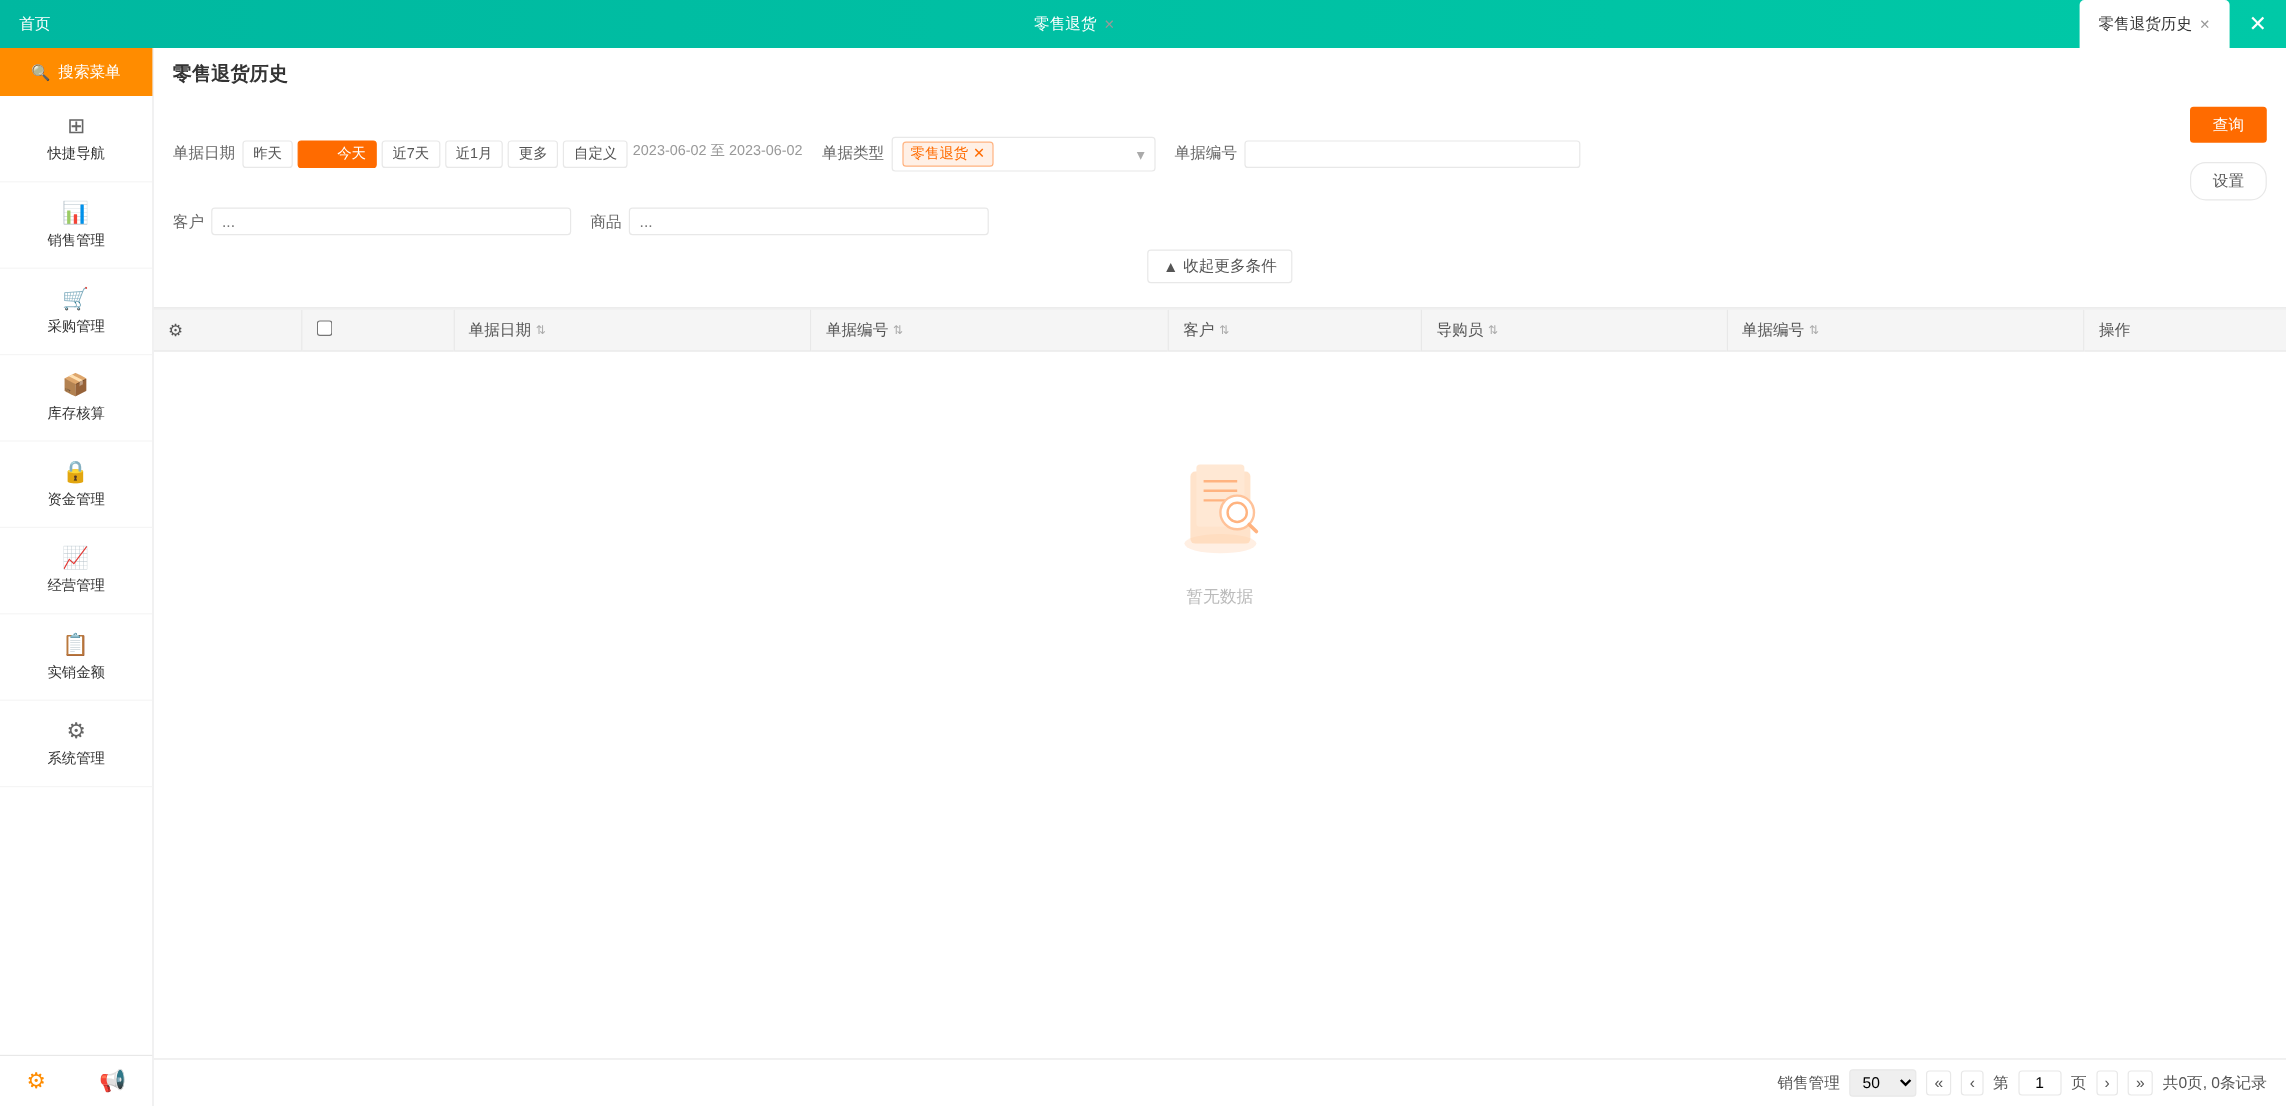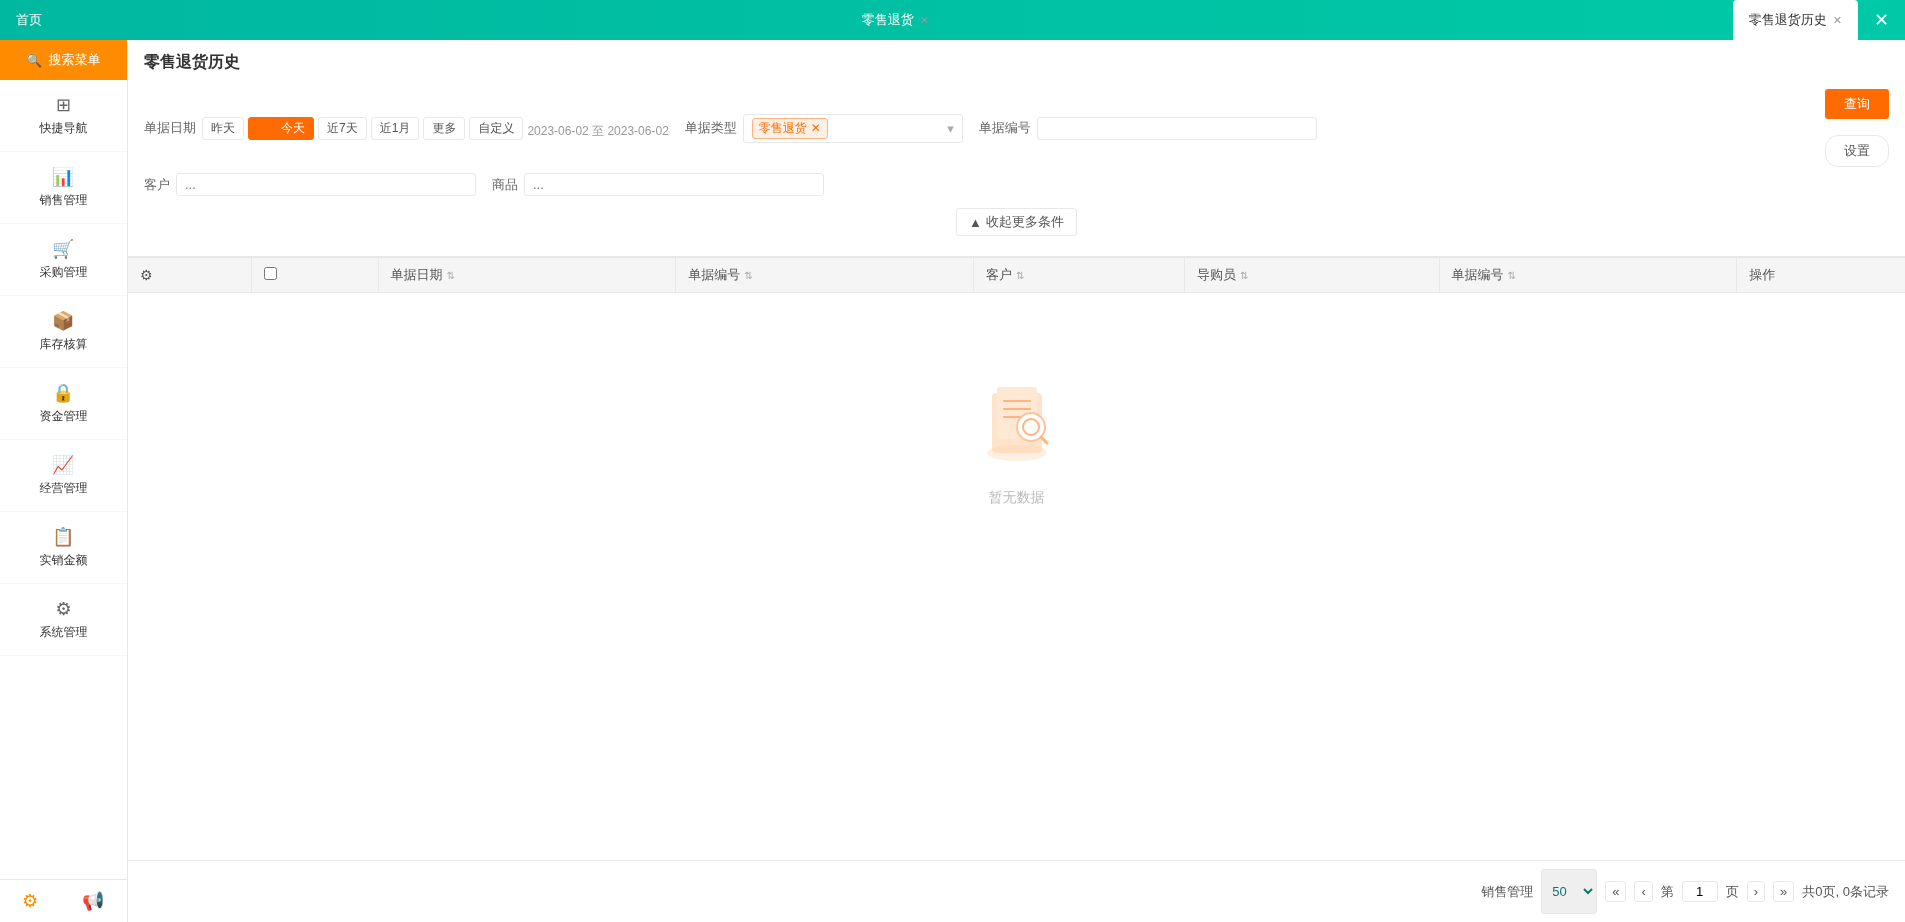--- a/index.html
+++ b/index.html
@@ -176,21 +176,21 @@
       align-items: center;
       gap: 6px;
     }
     .filter-label {
       font-size: 13px;
       color: #666;
       white-space: nowrap;
     }
     .date-filters {
       display: flex;
-      align-items: flex-end;
+      align-items: flex-start;
       gap: 4px;
     }
     .date-btn {
       padding: 2px 8px;
       border: 1px solid #e8e8e8;
       border-radius: 3px;
       font-size: 12px;
       color: #555;
       cursor: pointer;
       background: #fff;
@@ -334,23 +334,23 @@
       align-items: center;
       justify-content: flex-end;
       padding: 8px 16px;
       gap: 8px;
       font-size: 13px;
       color: #555;
     }
     .page-size-select {
       border: 1px solid #e8e8e8;
       border-radius: 3px;
-      padding: 13px 6px;
-      font-size: 13px;
-      color: #0f766e;
+      padding: 2px 6px;
+      font-size: 13px;
+      color: #000000;
     }
     .page-nav-btn {
       border: 1px solid #e8e8e8;
       border-radius: 3px;
       padding: 2px 6px;
       background: #fff;
       cursor: pointer;
       font-size: 13px;
       color: #555;
     }

